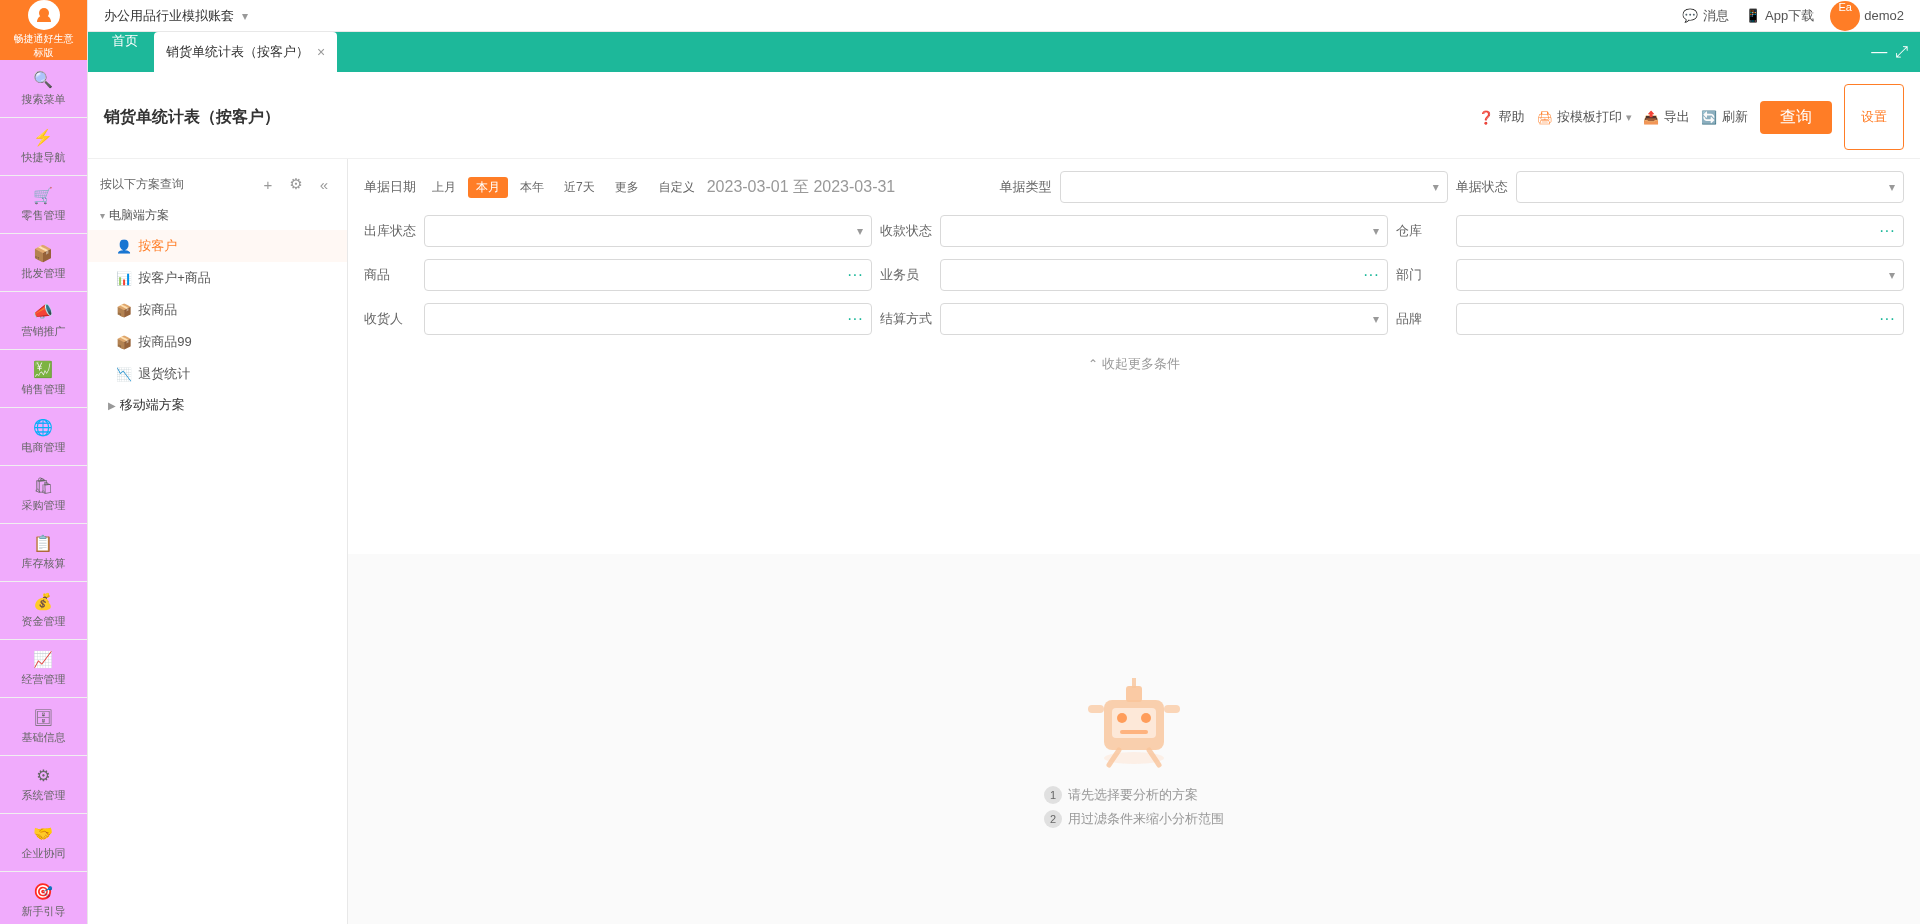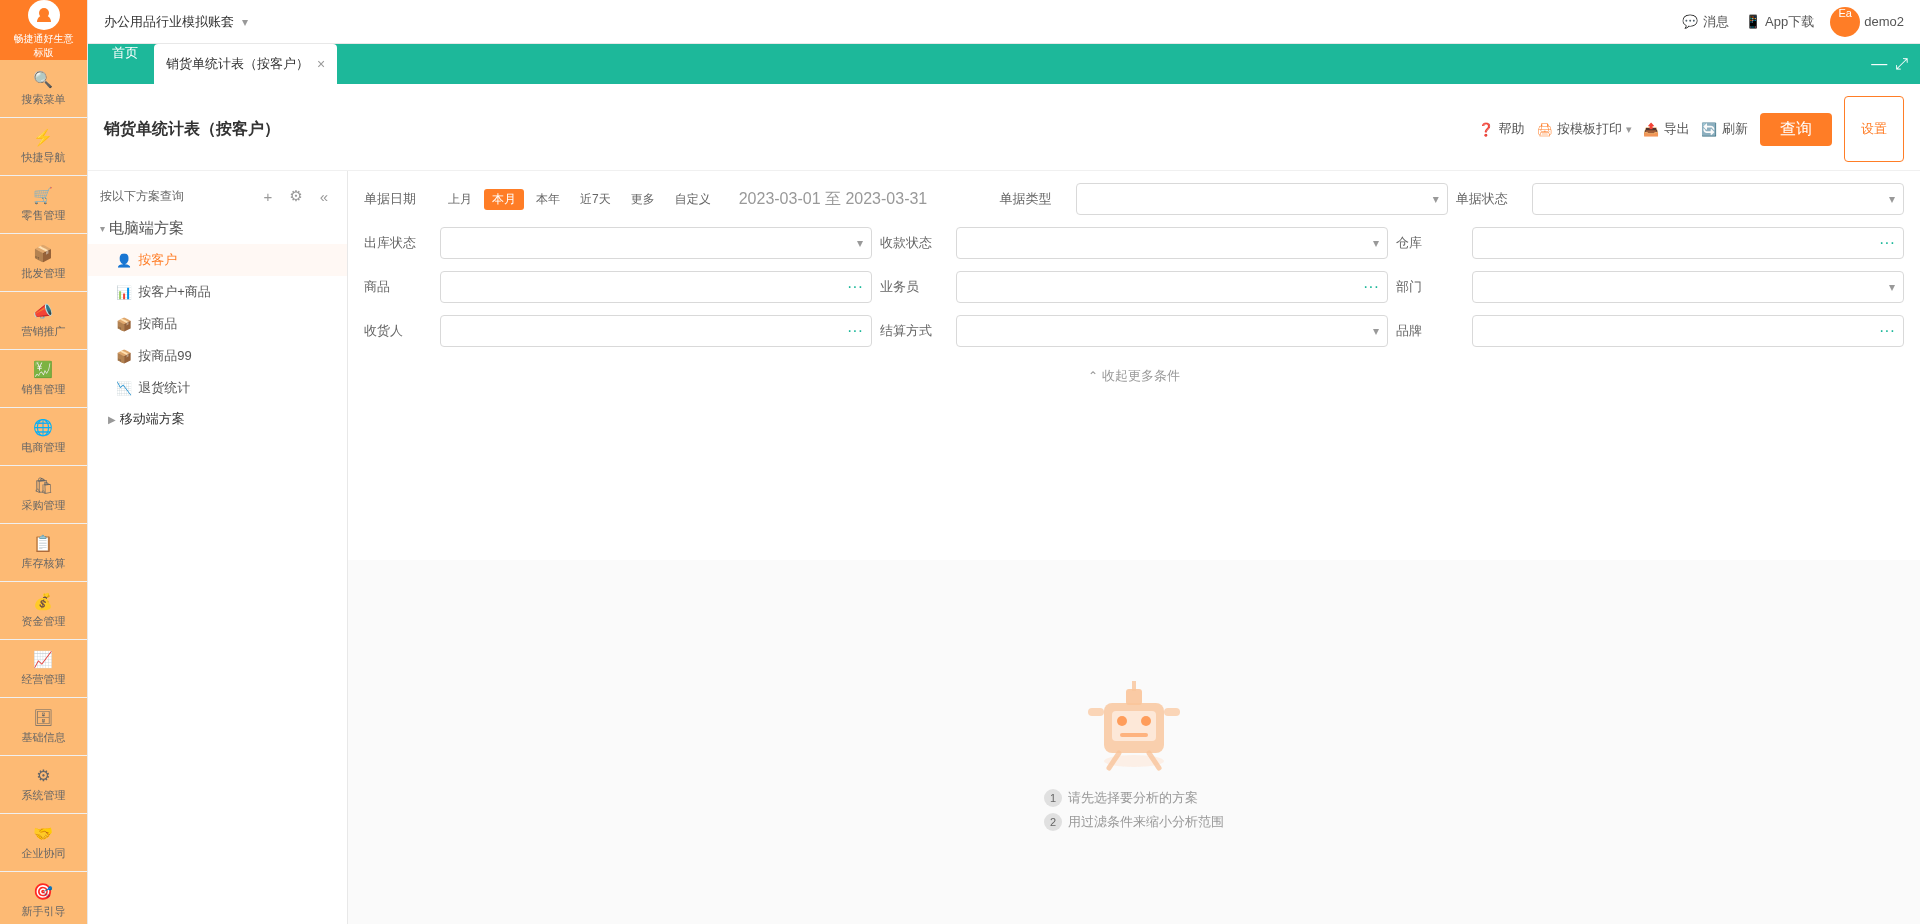--- a/index.html
+++ b/index.html
@@ -1,21 +1,21 @@
 <!DOCTYPE html>
 <html><head>
   <meta charset="utf-8">
   <style>
     * { box-sizing: border-box; margin: 0; padding: 0; font-family: 'Microsoft YaHei', Arial, sans-serif; }
     body { background: #f5f5f5; display: flex; height: 924px; overflow: hidden; font-size: 13px; }
 
     
     .sidebar {
       width: 88px;
-      background: #fdba74;
+      background: #f0abfc;
       display: flex;
       flex-direction: column;
       align-items: center;
       border-right: 1px solid #e8e8e8;
       height: 100%;
       overflow-y: auto;
       flex-shrink: 0;
     }
     .sidebar-logo {
       width: 88px;
@@ -58,21 +58,21 @@
     .main {
       flex: 1;
       display: flex;
       flex-direction: column;
       height: 100%;
       overflow: hidden;
     }
 
     
     .top-header {
-      height: 44px;
+      height: 32px;
       background: #fff;
       display: flex;
       align-items: center;
       justify-content: space-between;
       padding: 0 16px;
       border-bottom: 1px solid #e8e8e8;
     }
     .top-header-left {
       display: flex;
       align-items: center;
@@ -250,21 +250,21 @@
     .filter-group-header {
       display: flex;
       align-items: center;
       padding: 6px 12px;
       cursor: pointer;
       font-size: 13px;
       color: #333;
       gap: 4px;
     }
     .filter-group-arrow { font-size: 10px; color: #999; }
-    .filter-group-title { font-size: 15px; color: #555; }
+    .filter-group-title { font-size: 12px; color: #555; }
 
     .filter-item {
       display: flex;
       align-items: center;
       padding: 7px 12px 7px 28px;
       cursor: pointer;
       font-size: 13px;
       color: #555;
       gap: 6px;
     }
@@ -296,21 +296,21 @@
       display: flex;
       align-items: center;
       margin-bottom: 12px;
       gap: 8px;
     }
     .filter-field {
       display: flex;
       align-items: center;
       flex: 1;
       min-width: 0;
-      gap: 20px;
+      gap: 4px;
     }
     .filter-label {
       color: #666;
       font-size: 13px;
       white-space: nowrap;
       min-width: 56px;
     }
     .date-shortcuts {
       display: flex;
       align-items: center;

